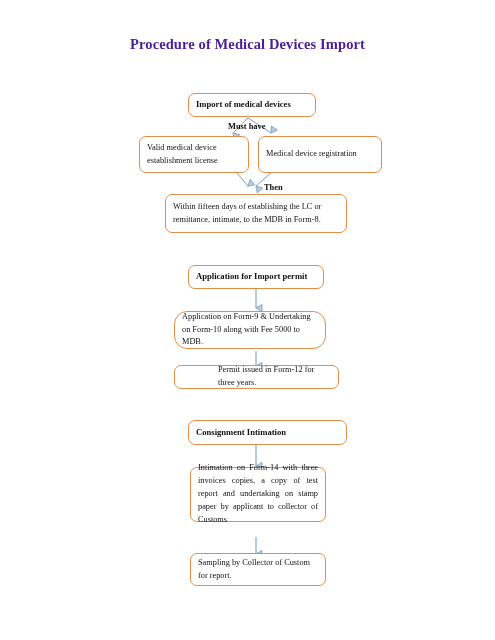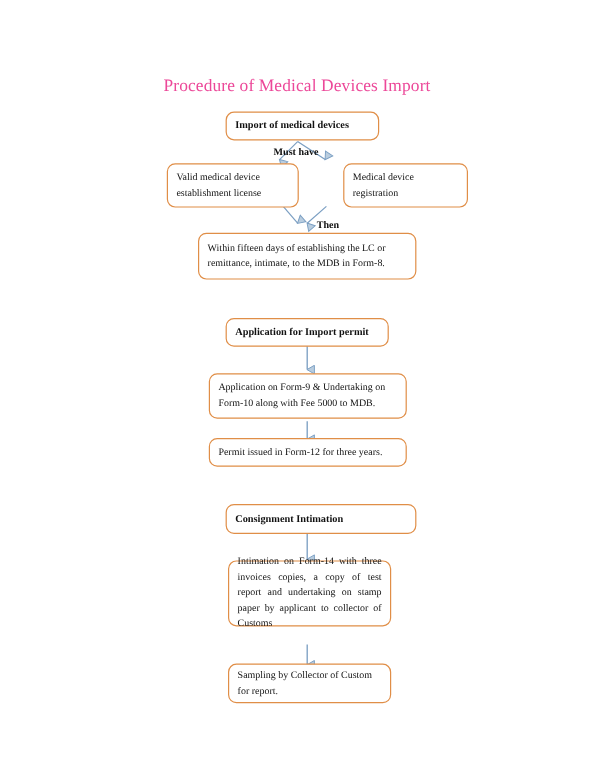--- a/index.html
+++ b/index.html
@@ -18,27 +18,27 @@
     height: 640px;
     margin: 0 auto;
     background: #ffffff;
     overflow: hidden;
   }
 
   
   #doc-title {
     position: absolute;
     left: 0;
-    top: 64px;
+    top: 36px;
     width: 495px;
     text-align: center;
     font-size: 14.5px;
-    font-weight: normal;
+    font-weight: bold;
     letter-spacing: 0.1px;
-    color: #ec4899;
+    color: #4c1d95;
   }
 
   
   .node {
     position: absolute;
     box-sizing: border-box;
     border: 1.4px solid #e08e47;
     border-radius: 7px;
     background: #ffffff;
     display: flex;
@@ -125,39 +125,39 @@
   <div class="node header centered" style="left:188px; top:93px; width:128px; height:24px;">
     <span class="txt">Import of medical devices</span>
   </div>
 
   <div class="stage-label" style="left:228px; top:122px;">Must have</div>
 
   <div class="node centered" style="left:139px; top:136px; width:110px; height:37px;">
     <span class="txt">Valid medical device establishment license</span>
   </div>
 
-  <div class="node centered" style="left:258px; top:136px; width:104px; height:37px;margin-left:28px;">
+  <div class="node centered" style="left:258px; top:136px; width:124px; height:37px;">
     <span class="txt">Medical device registration</span>
   </div>
 
   <div class="stage-label" style="left:264px; top:183px;">Then</div>
 
   <div class="node lead" style="left:165px; top:194px; width:182px; height:39px;">
     <span class="txt">Within fifteen days of establishing the LC or remittance, intimate, to the MDB in Form-8.</span>
   </div>
 
   <div class="node header centered" style="left:188px; top:265px; width:136px; height:24px;">
     <span class="txt">Application for Import permit</span>
   </div>
 
-  <div class="node lead" style="left:174px; top:311px; width:165px; height:38px;">
+  <div class="node lead" style="left:174px; top:311px; width:152px; height:38px;border-radius:13px;">
     <span class="txt">Application on Form-9 &amp; Undertaking on Form-10 along with Fee 5000 to MDB.</span>
   </div>
 
-  <div class="node lead" style="left:174px; top:365px; width:165px; height:24px;">
+  <div class="node lead" style="left:174px; top:365px; width:165px; height:24px;padding-left:36px;">
     <span class="txt">Permit issued in Form-12 for three years.</span>
   </div>
 
   <div class="node header centered" style="left:188px; top:420px; width:159px; height:25px;">
     <span class="txt">Consignment Intimation</span>
   </div>
 
   <div class="node just" style="left:190px; top:467px; width:136px; height:55px;">
     <span class="txt">Intimation on Form-14 with three invoices copies, a copy of test report and undertaking on stamp paper by applicant to collector of Customs</span>
   </div>

